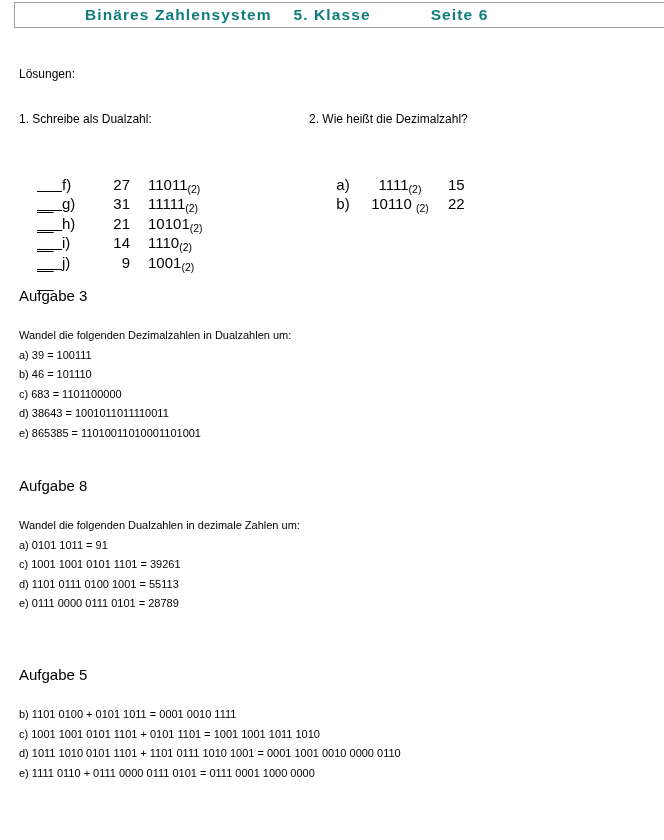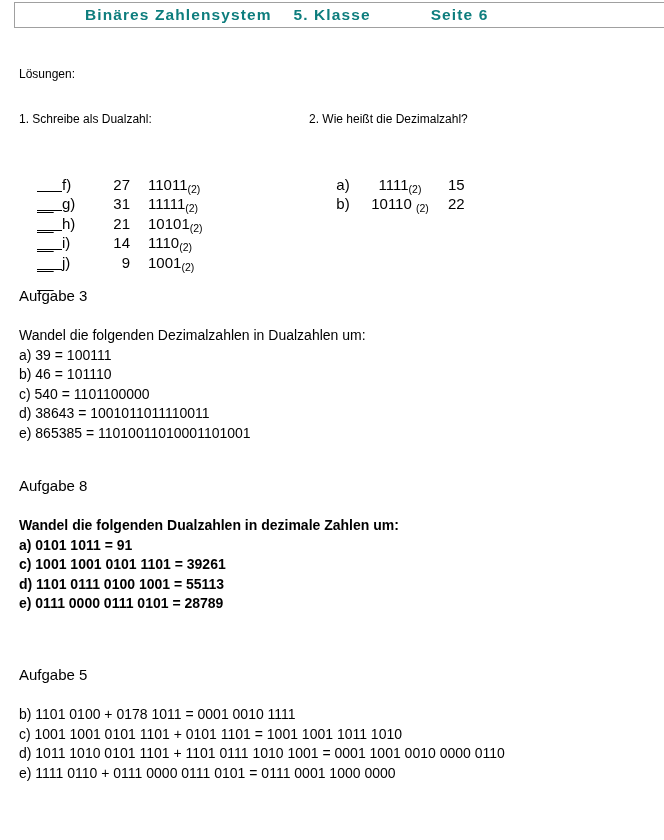--- a/index.html
+++ b/index.html
@@ -98,30 +98,30 @@
     vertical-align: baseline;
     position: relative;
     top: 3px;
   }
 
   .sect-title { font-size: 15px; }
 
   .block {
     position: absolute;
     left: 10px;
-    font-size: 14px;
+    font-size: 11px;
     line-height: 19.5px;
   }
   .block .line { display: block; height: 19.5px; white-space: pre; }
   .block .line.wrap { height: auto; white-space: pre-wrap; }
 
   .a3-head  { left: 10px; top: 287px; }
   .a3-intro { top: 326px; }
   .a4-head  { left: 10px; top: 477px; }
-  .a4-intro { top: 516px; font-weight: bold; }
+  .a4-intro { top: 516px; }
   .a5-head  { left: 10px; top: 666px; }
   .a5-body  { top: 705px; }
 </style>
 </head>
 <body>
 
 <div class="page">
 
   <div class="header-box">
     <div class="header-inner">
@@ -163,35 +163,35 @@
     <span class="row">
       <span class="lbl">b)</span><span class="bin"><span>10110 </span><sub>(2)</sub></span><span class="dec">22</span>
     </span>
   </div>
 
   <div class="txt sect-title a3-head">Aufgabe 3</div>
   <div class="block a3-intro">
     <span class="line">Wandel die folgenden Dezimalzahlen in Dualzahlen um:</span>
     <span class="line">a) 39 = 100111</span>
     <span class="line">b) 46 = 101110</span>
-    <span class="line">c) 540 = 1101100000</span>
+    <span class="line">c) 683 = 1101100000</span>
     <span class="line">d) 38643 = 1001011011110011</span>
     <span class="line">e) 865385 = 11010011010001101001</span>
   </div>
 
   <div class="txt sect-title a4-head">Aufgabe 8</div>
   <div class="block a4-intro">
     <span class="line">Wandel die folgenden Dualzahlen in dezimale Zahlen um:</span>
     <span class="line">a) 0101 1011 = 91</span>
     <span class="line">c) 1001 1001 0101 1101 = 39261</span>
     <span class="line">d) 1101 0111 0100 1001 = 55113</span>
     <span class="line">e) 0111 0000 0111 0101 = 28789</span>
   </div>
 
   <div class="txt sect-title a5-head">Aufgabe 5</div>
   <div class="block a5-body">
-    <span class="line">b) 1101 0100 + 0178 1011 = 0001 0010 1111</span>
+    <span class="line">b) 1101 0100 + 0101 1011 = 0001 0010 1111</span>
     <span class="line">c) 1001 1001 0101 1101 + 0101 1101 = 1001 1001 1011 1010</span>
     <span class="line wrap">d) 1011 1010 0101 1101 + 1101 0111 1010 1001 = 0001 1001 0010 0000 0110</span>
     <span class="line">e) 1111 0110 + 0111 0000 0111 0101 = 0111 0001 1000 0000</span>
   </div>
 
 </div>
 
 </body></html>

